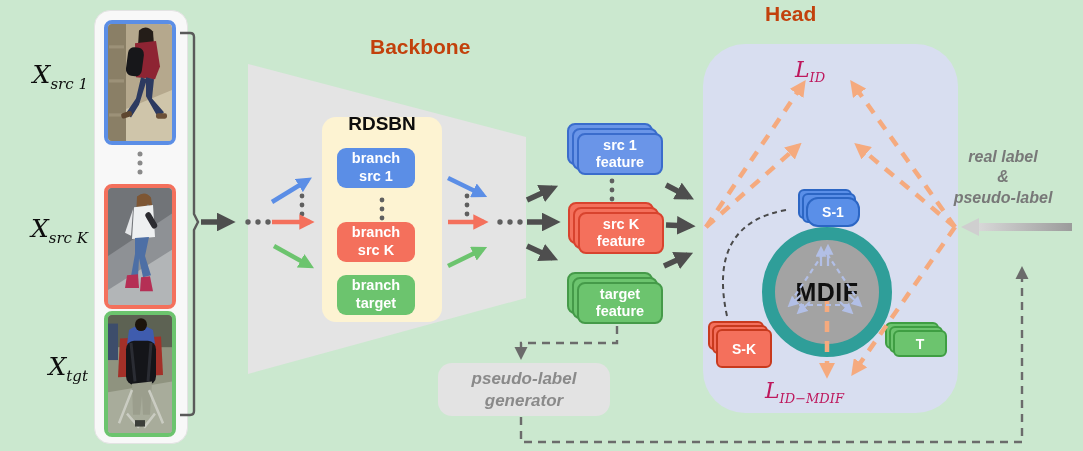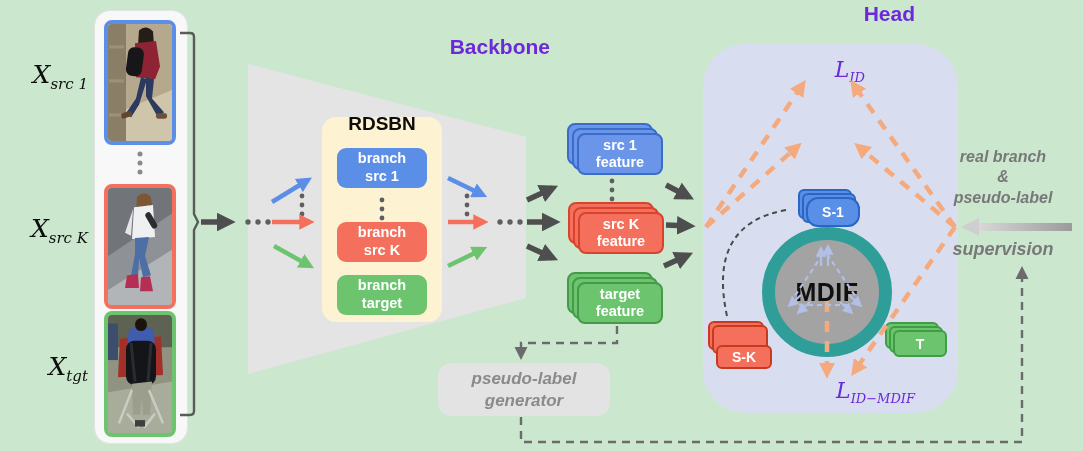--- a/index.html
+++ b/index.html
@@ -2,41 +2,41 @@
 <html><head>
 <meta charset="utf-8">
 <style>
   html,body{margin:0;padding:0;background:#cbe8cf;}
   .stage{position:relative;width:1083px;height:451px;background:#cbe8cf;
          font-family:"Liberation Sans",sans-serif;overflow:hidden;}
   .abs{position:absolute;}
   svg.layer{position:absolute;left:0;top:0;pointer-events:none;}
 
   
-  .big-title{font-size:21px;font-weight:bold;color:#6d28d9;text-align:right;}
+  .big-title{font-size:21px;font-weight:bold;color:#c2410c;text-align:left;}
 
   
   .mathlab{font-family:"DejaVu Serif",serif;font-style:italic;font-size:25px;color:#0d0d0d;text-align:right;}
   .mathlab sub{font-size:15px;}
-  .loss{font-family:"DejaVu Serif",serif;font-style:italic;font-size:22px;color:#6d28d9;text-align:right;}
+  .loss{font-family:"DejaVu Serif",serif;font-style:italic;font-size:22px;color:#be185d;text-align:left;}
   .loss sub{font-size:13px;}
 
   
   .input-panel{left:94px;top:10px;width:92px;height:432px;background:#f8f8f8;
                border:1px solid #e3e3e3;border-radius:16px;}
   .photo{left:104px;width:72px;border-radius:8px;overflow:hidden;box-sizing:border-box;}
   .photo svg{display:block;width:100%;height:100%;}
   .photo.b1{border:4px solid #5b8ee6;}
   .photo.b2{border:4px solid #f4705c;}
   .photo.b3{border:4px solid #6cc46e;}
 
   
   .rdsbn{left:322px;top:117px;width:120px;height:205px;background:#fdf3d2;border-radius:14px;}
   .rdsbn-title{left:322px;top:113px;width:120px;font-size:19px;font-weight:bold;color:#0d0d0d;text-align:center;}
-  .branch{left:337px;width:90px;height:40px;border-radius:9px;color:#fff;font-weight:bold;
+  .branch{left:337px;width:78px;height:40px;border-radius:9px;color:#fff;font-weight:bold;
           font-size:14.5px;text-align:center;display:flex;flex-direction:column;justify-content:center;line-height:1.22;}
   .branch.c-blue{background:#5b8ee6;}
   .branch.c-red{background:#f4705c;}
   .branch.c-green{background:#6cc46e;}
 
   
   .stack{position:absolute;width:96px;height:52px;}
   .stack .card{position:absolute;width:86px;height:42px;box-sizing:border-box;border-radius:8px;border:2px solid;}
   .stack.f-blue .card{background:#6a95e8;border-color:#3a6ccc;}
   .stack.f-red .card{background:#f4705c;border-color:#d8432e;}
@@ -198,39 +198,38 @@
   </div>
 
   <div class="badge s1" style="left:798px;top:189px;">
     <div class="bcard" style="left:0;top:0;width:54px;height:30px;"></div>
     <div class="bcard" style="left:4px;top:4px;width:54px;height:30px;"></div>
     <div class="bcard bfront" style="left:8px;top:8px;width:54px;height:30px;border-radius:12px;">S-1</div>
   </div>
   <div class="badge sk" style="left:708px;top:321px;">
     <div class="bcard" style="left:0;top:0;width:56px;height:29px;"></div>
     <div class="bcard" style="left:4px;top:4px;width:56px;height:29px;"></div>
-    <div class="bcard bfront" style="left:8px;top:24px;width:56px;height:24px;">S-K</div>
+    <div class="bcard bfront" style="left:8px;top:8px;width:56px;height:39px;">S-K</div>
   </div>
   <div class="badge t" style="left:885px;top:322px;">
     <div class="bcard" style="left:0;top:0;width:54px;height:27px;"></div>
     <div class="bcard" style="left:4px;top:4px;width:54px;height:27px;"></div>
     <div class="bcard bfront" style="left:8px;top:8px;width:54px;height:27px;">T</div>
   </div>
 
   <div class="abs gen-box">
     <span>pseudo-label</span>
     <span>generator</span>
   </div>
 
   <div class="abs rl-block">
-    <div>real branch</div>
+    <div>real label</div>
     <div>&amp;</div>
     <div>pseudo-label</div>
   </div>
-  <div class="abs sup-label">supervision</div>
 
   <svg class="layer" width="1083" height="451">
     <defs>
       <marker id="mDark" viewBox="0 0 10 10" refX="7" refY="5" markerWidth="3.4" markerHeight="3.4" orient="auto">
           <path d="M0 0 L10 5 L0 10 Z" fill="#4e4e4e"></path>
         </marker>
       <marker id="mBlue" viewBox="0 0 10 10" refX="7" refY="5" markerWidth="3.4" markerHeight="3.4" orient="auto">
           <path d="M0 0 L10 5 L0 10 Z" fill="#5b8ee6"></path>
         </marker>
       <marker id="mRed" viewBox="0 0 10 10" refX="7" refY="5" markerWidth="3.4" markerHeight="3.4" orient="auto">

